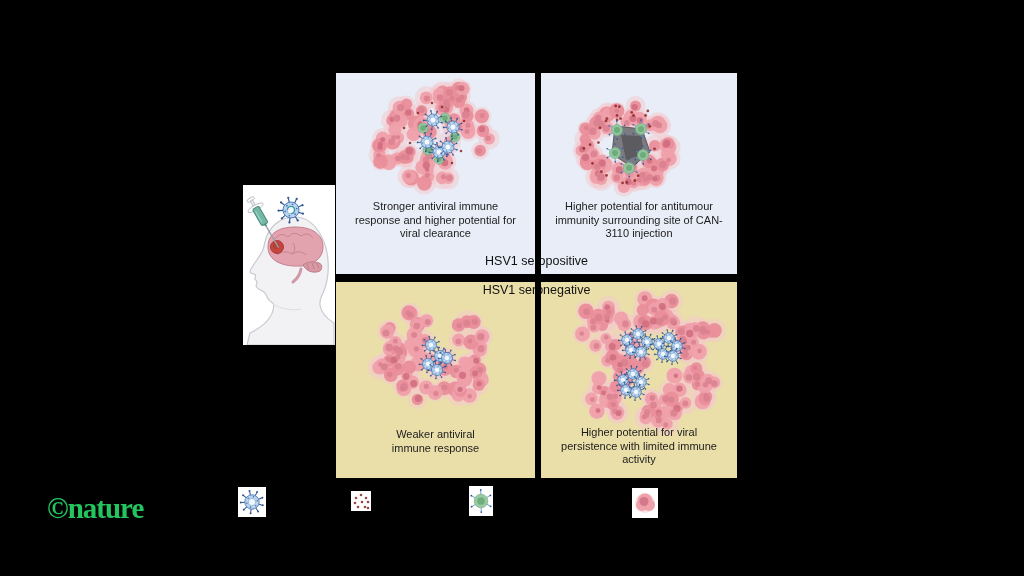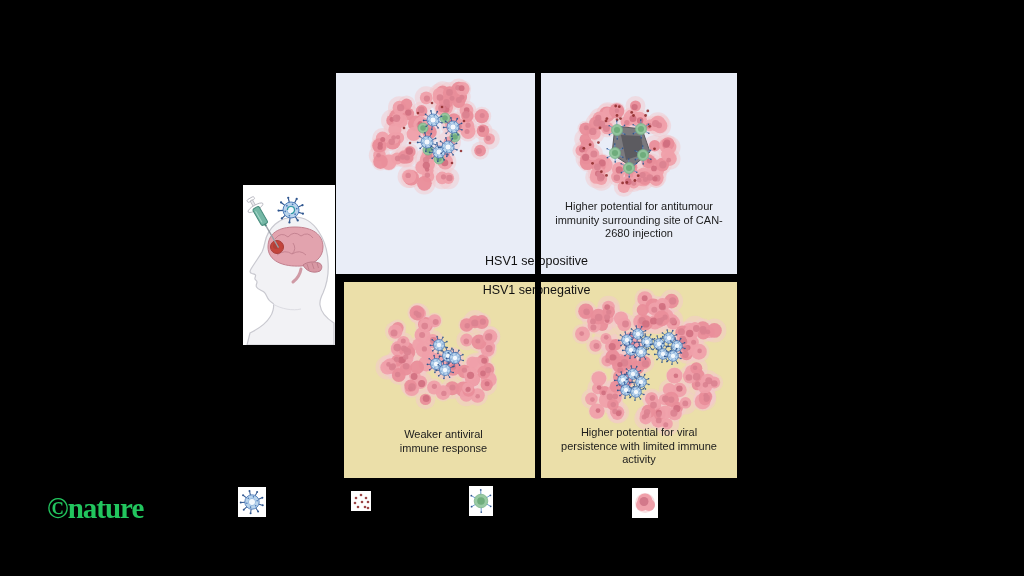--- a/index.html
+++ b/index.html
@@ -8,21 +8,21 @@
 
   
   .intro{position:absolute;left:243px;top:185px;width:92px;height:160px;background:#ffffff;}
   .intro svg{display:block;width:92px;height:160px;}
 
   
   .grid{position:absolute;left:336px;top:73px;width:401px;height:405px;}
   .panel{position:absolute;overflow:hidden;}
   .p-tl{left:0;top:0;width:199px;height:201px;}
   .p-tr{left:205px;top:0;width:196px;height:201px;}
-  .p-bl{left:8px;top:209px;width:199px;height:196px;}
+  .p-bl{left:0;top:209px;width:199px;height:196px;}
   .p-br{left:205px;top:209px;width:196px;height:196px;}
   .row-pos{background:#e9edf7;}
   .row-neg{background:#ebdfa9;}
   .panel svg{position:absolute;left:0;top:0;width:100%;height:100%;}
 
   .caption{position:absolute;left:0;width:100%;display:flex;justify-content:center;
            font-size:11px;line-height:13.5px;color:#1c1c1c;text-align:center;z-index:2;}
   .caption span{display:block;}
   .cap-tl{top:127px;} .cap-tl span{max-width:172px;}
   .cap-tr{top:127px;} .cap-tr span{max-width:182px;}
@@ -480,20 +480,23 @@
             <circle cx="112" cy="74" r="6" fill="#b9d4ec" stroke="#4a79b8" stroke-width="0.8"></circle>
             <circle cx="115.09337778950142" cy="77.18506104359388" r="0.66" fill="#4a79b8"></circle>
             <circle cx="110.78847704144705" cy="78.27151169036199" r="0.66" fill="#4a79b8"></circle>
             <circle cx="107.6950344438292" cy="75.08667914316187" r="0.66" fill="#4a79b8"></circle>
             <circle cx="108.90632711643745" cy="70.81522558263387" r="0.66" fill="#4a79b8"></circle>
             <circle cx="113.21112718246128" cy="69.72837607602175" r="0.66" fill="#4a79b8"></circle>
             <circle cx="116.30486485296899" cy="72.91292199099038" r="0.66" fill="#4a79b8"></circle>
             <circle cx="112" cy="74" r="3" fill="#f3f8fd" stroke="#83add9" stroke-width="0.6000000000000001"></circle>
           </g>
         </svg>
+      <div class="caption cap-tl">
+          <span>Stronger antiviral immune response and higher potential for viral clearance</span>
+        </div>
     </div>
     <div class="panel row-pos p-tr">
       <svg class="tumor-svg" viewBox="0 0 196 201">
           <circle cx="61.0" cy="49.9" r="11.6" fill="#f4c9cd" opacity="0.5"></circle>
           <circle cx="91.2" cy="102.7" r="10.5" fill="#f4c9cd" opacity="0.5"></circle>
           <circle cx="55.3" cy="104.3" r="11.0" fill="#f4c9cd" opacity="0.5"></circle>
           <circle cx="45.2" cy="85.4" r="10.6" fill="#f4c9cd" opacity="0.5"></circle>
           <circle cx="85.2" cy="48.7" r="12.0" fill="#f4c9cd" opacity="0.5"></circle>
           <circle cx="110.6" cy="90.1" r="9.7" fill="#f4c9cd" opacity="0.5"></circle>
           <circle cx="102.5" cy="105.9" r="11.2" fill="#f4c9cd" opacity="0.5"></circle>
@@ -747,21 +750,21 @@
             <circle cx="80.18034362049033" cy="90.7290429519376" r="0.8" fill="#2e558f"></circle>
             <line x1="87.88258556027898" y1="90.05139273640098" x2="87.7977862427027" y2="86.47739860157947" stroke="#5b8fc9" stroke-width="0.8"></line>
             <circle cx="87.78865400850218" cy="86.09250692552176" r="0.8" fill="#2e558f"></circle>
             <line x1="92.22683282358888" y1="92.42388193565752" x2="95.27954541840307" y2="90.56335222252129" stroke="#5b8fc9" stroke-width="0.8"></line>
             <circle cx="95.60829908246" cy="90.36298748418353" r="0.8" fill="#2e558f"></circle>
             <circle cx="88" cy="95" r="5.5" fill="#93c89f" stroke="#79b288" stroke-width="0.8" opacity="0.95"></circle>
             <circle cx="88" cy="95" r="3.0250000000000004" fill="#68a877" opacity="0.85"></circle>
           </g>
         </svg>
       <div class="caption cap-tr">
-          <span>Higher potential for antitumour immunity surrounding site of CAN-2680 injection</span>
+          <span>Higher potential for antitumour immunity surrounding site of CAN-3110 injection</span>
         </div>
     </div>
     <div class="panel row-neg p-bl">
       <svg class="tumor-svg" viewBox="0 0 199 196">
           <circle cx="53.8" cy="45.8" r="8.3" fill="#f4c9cd" opacity="0.5"></circle>
           <circle cx="122.6" cy="58.0" r="10.3" fill="#f4c9cd" opacity="0.5"></circle>
           <circle cx="67.8" cy="106.8" r="9.0" fill="#f4c9cd" opacity="0.5"></circle>
           <circle cx="133.5" cy="113.5" r="10.4" fill="#f4c9cd" opacity="0.5"></circle>
           <circle cx="58.9" cy="66.6" r="11.4" fill="#f4c9cd" opacity="0.5"></circle>
           <circle cx="64.7" cy="70.5" r="9.5" fill="#f4c9cd" opacity="0.5"></circle>

